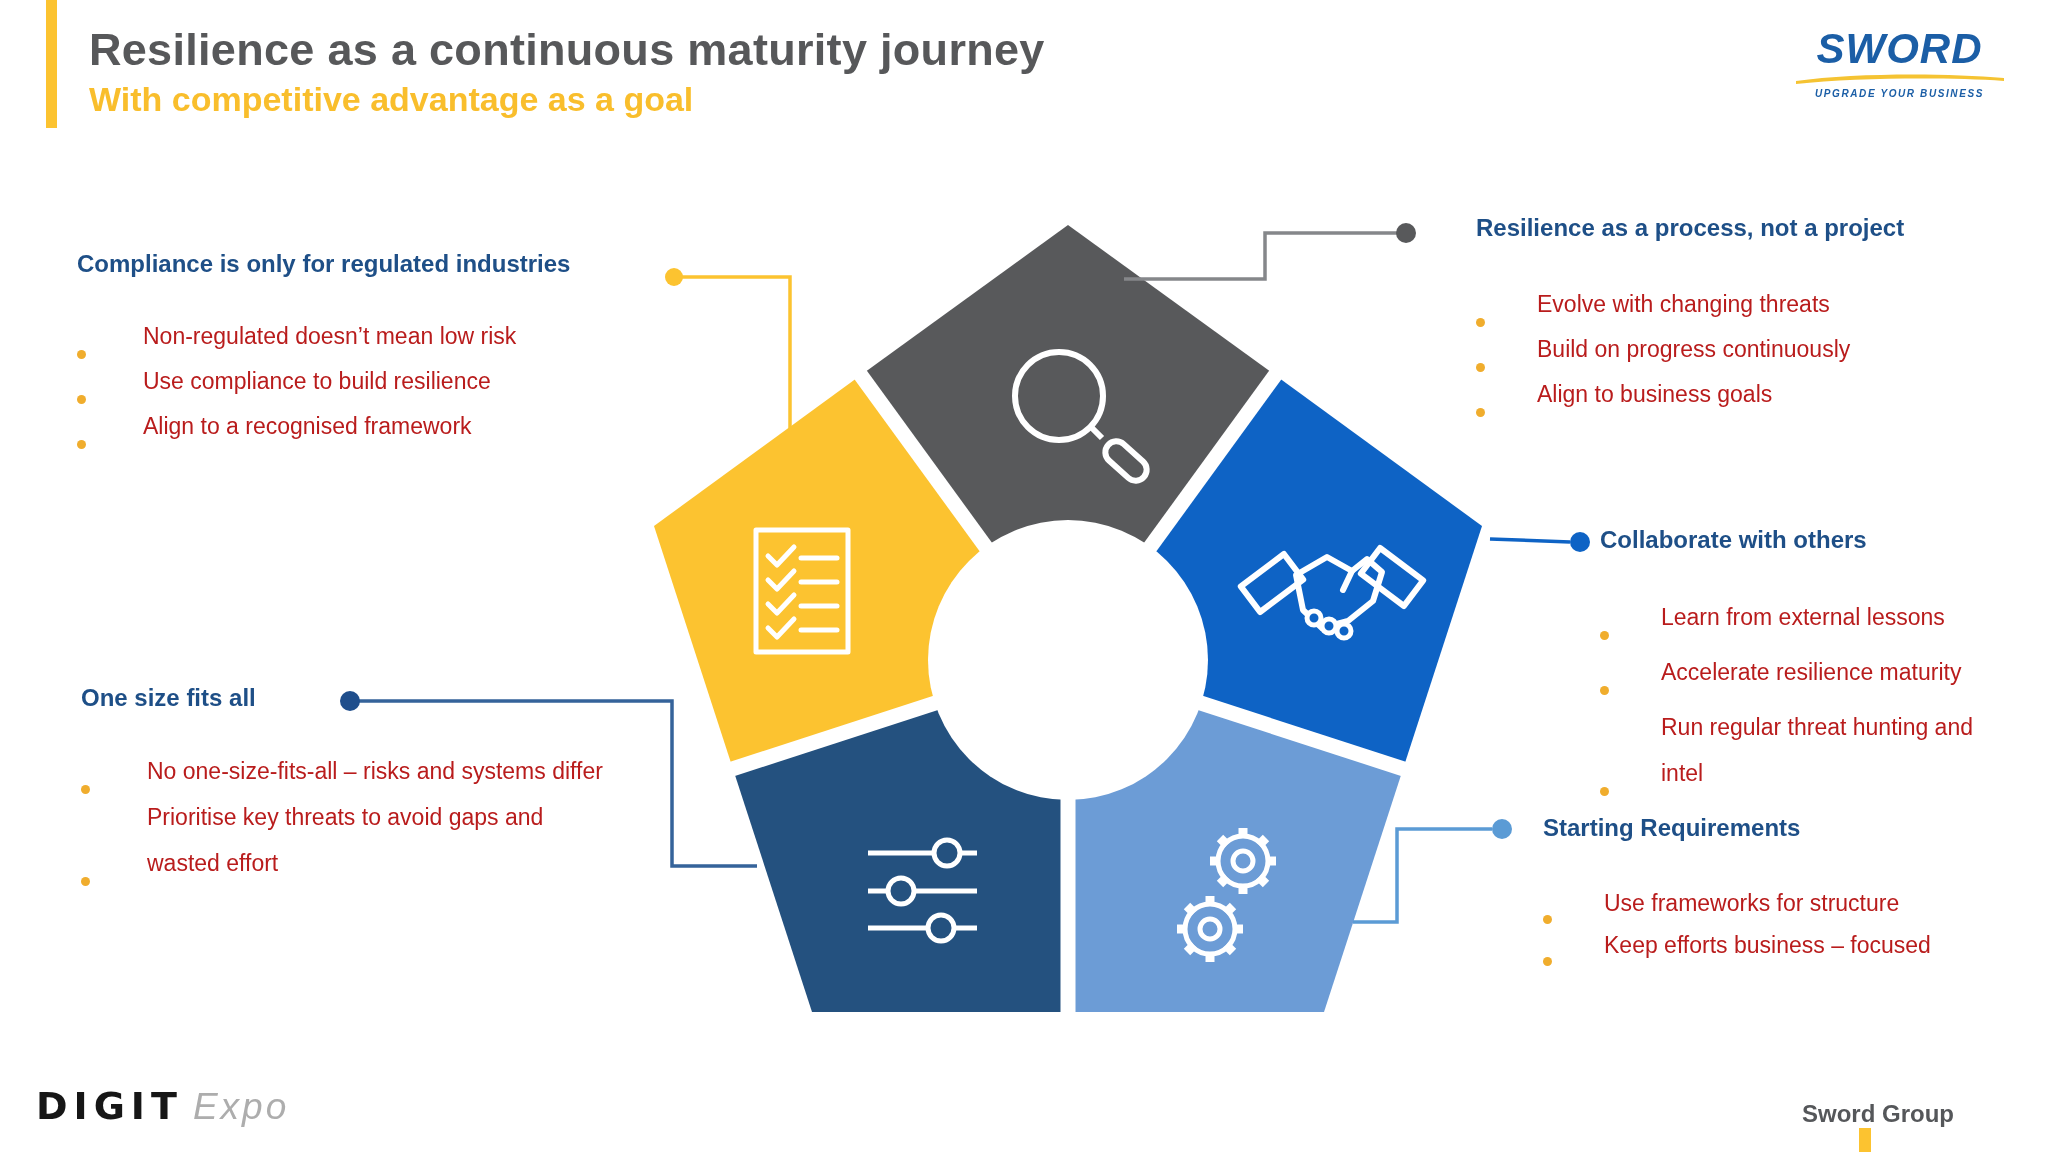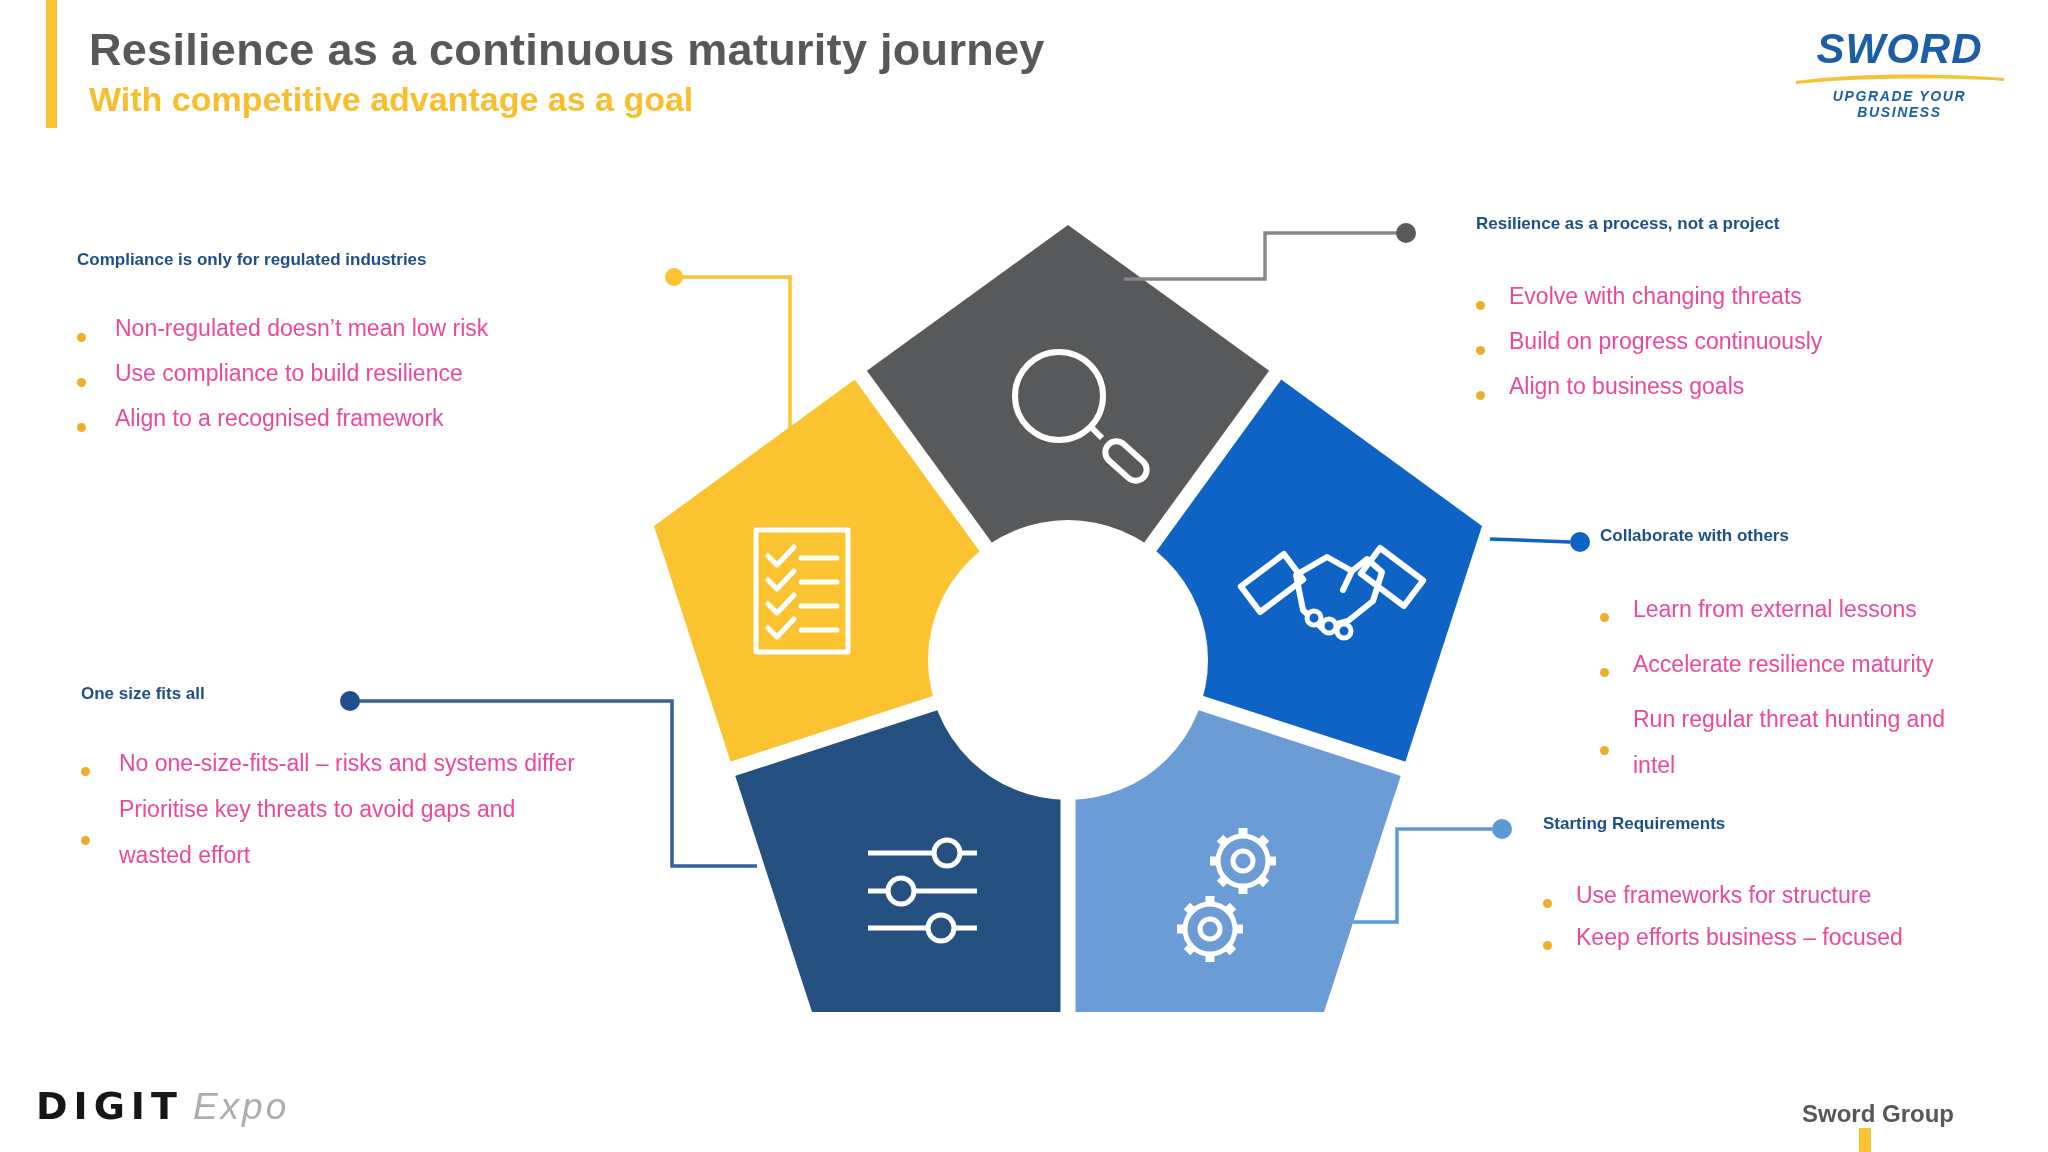--- a/index.html
+++ b/index.html
@@ -8,30 +8,30 @@
 
   
   .accent-bar{position:absolute;left:46px;top:0;width:11px;height:128px;background:#FCC330;}
   .title{position:absolute;left:89px;top:24px;font-size:45px;font-weight:700;color:#57585A;letter-spacing:.3px;}
   .subtitle{position:absolute;left:89px;top:80px;font-size:34px;font-weight:700;color:#F9BE2C;}
 
   
   .sword{position:absolute;left:1792px;top:26px;width:215px;text-align:center;}
   .sword-word{font-size:42px;font-weight:700;font-style:italic;color:#1B5EA6;letter-spacing:1px;line-height:46px;}
   .sword-swoosh{display:block;margin:0 auto;}
-  .sword-tag{font-size:14px;font-weight:700;font-style:italic;color:#1B5EA6;letter-spacing:1.6px;margin-top:3px;}
+  .sword-tag{font-size:10px;font-weight:700;font-style:italic;color:#1B5EA6;letter-spacing:1.6px;margin-top:3px;}
 
   
   svg.diagram{position:absolute;left:0;top:0;width:2048px;height:1152px;}
 
   
   .callout{position:absolute;}
-  .callout h3{margin:0;font-size:17px;font-weight:700;color:#1E4F87;}
+  .callout h3{margin:0;font-size:24px;font-weight:700;color:#1E4F87;}
   .callout ul{list-style:none;margin:36px 0 0 0;padding:0;}
-  .callout li{display:flex;align-items:center;font-size:23px;color:#ec4899;}
+  .callout li{display:flex;align-items:flex-end;font-size:23px;color:#b91c1c;gap:28px;}
   .bdot{flex:none;width:9px;height:9px;border-radius:50%;background:#F0AD2D;margin-top:17px;margin-right:29px;}
   .btxt{white-space:pre-wrap;line-height:45px;}
   #co-onesize .btxt{line-height:46px;}
   #co-collab .btxt{line-height:46px;}
   #co-collab li{margin-bottom:9px;}
   #co-start .btxt{line-height:42px;}
   #co-process ul,#co-collab ul,#co-start ul{margin-top:40px;}
   #co-process .bdot,#co-collab .bdot,#co-start .bdot{margin-right:24px;}
 
   

